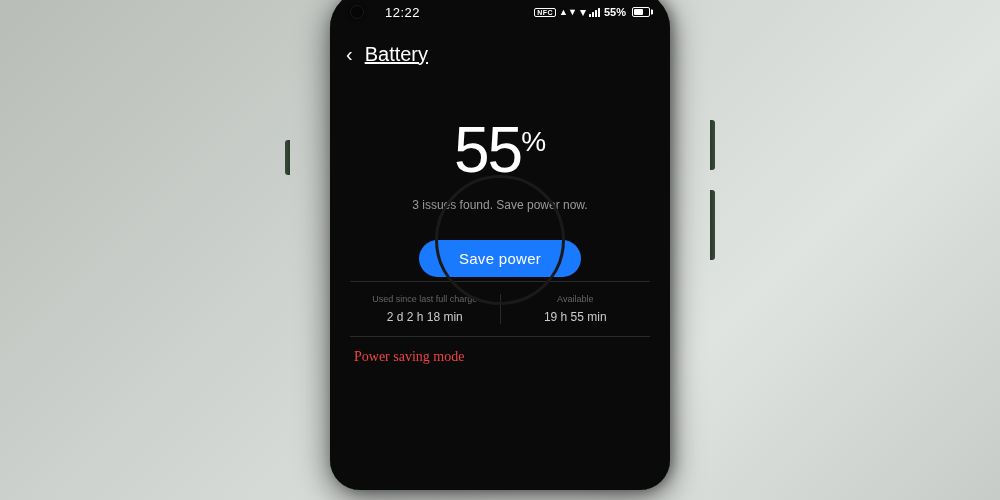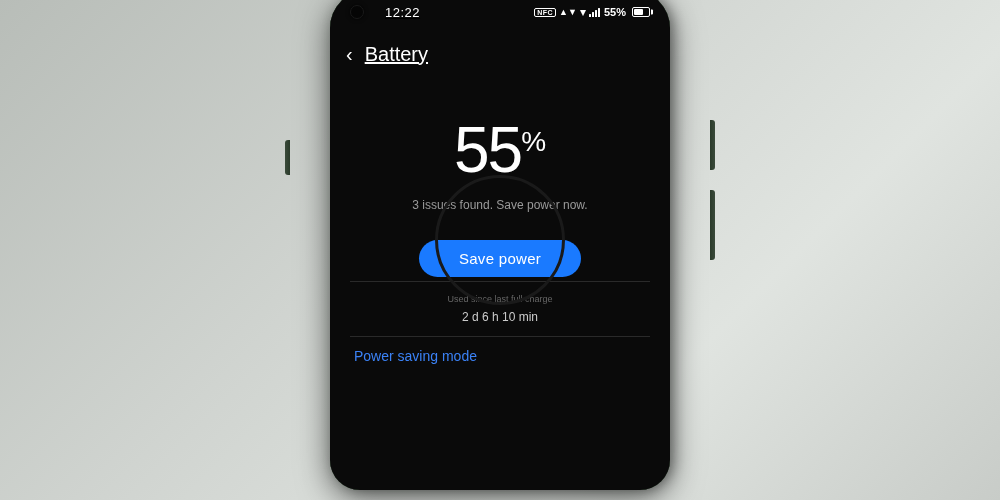--- a/index.html
+++ b/index.html
@@ -255,22 +255,23 @@
 
     
     .power-saving-section {
       width: 100%;
       padding: 0 4px;
       border-top: 1px solid #2a2a2a;
       padding-top: 10px;
     }
 
     .power-saving-label {
-      color: #3b82f6;
+      color: #ef4444;
       font-size: 14px;
+      font-family: Liberation Serif, serif;
     }
 
     
     .watermark {
       position: absolute;
       bottom: 16px;
       right: 24px;
       color: rgba(255,255,255,0.5);
       font-size: 18px;
       font-weight: 700;
@@ -406,21 +407,25 @@
 
           <div class="issues-text">
             <span>3 issues found. Save power now.</span>
           </div>
 
           <button class="save-power-btn">Save power</button>
 
           <div class="stats-row">
             <div class="stat-item">
               <span class="stat-label">Used since last full charge</span>
-              <span class="stat-value">2 d 6 h 10 min</span>
+              <span class="stat-value">2 d 2 h 18 min</span>
+            </div>
+            <div class="stat-item">
+              <span class="stat-label">Available</span>
+              <span class="stat-value">19 h 55 min</span>
             </div>
           </div>
 
           <div class="power-saving-section">
             <span class="power-saving-label">Power saving mode</span>
           </div>
         </div>
 
 
       </div>

